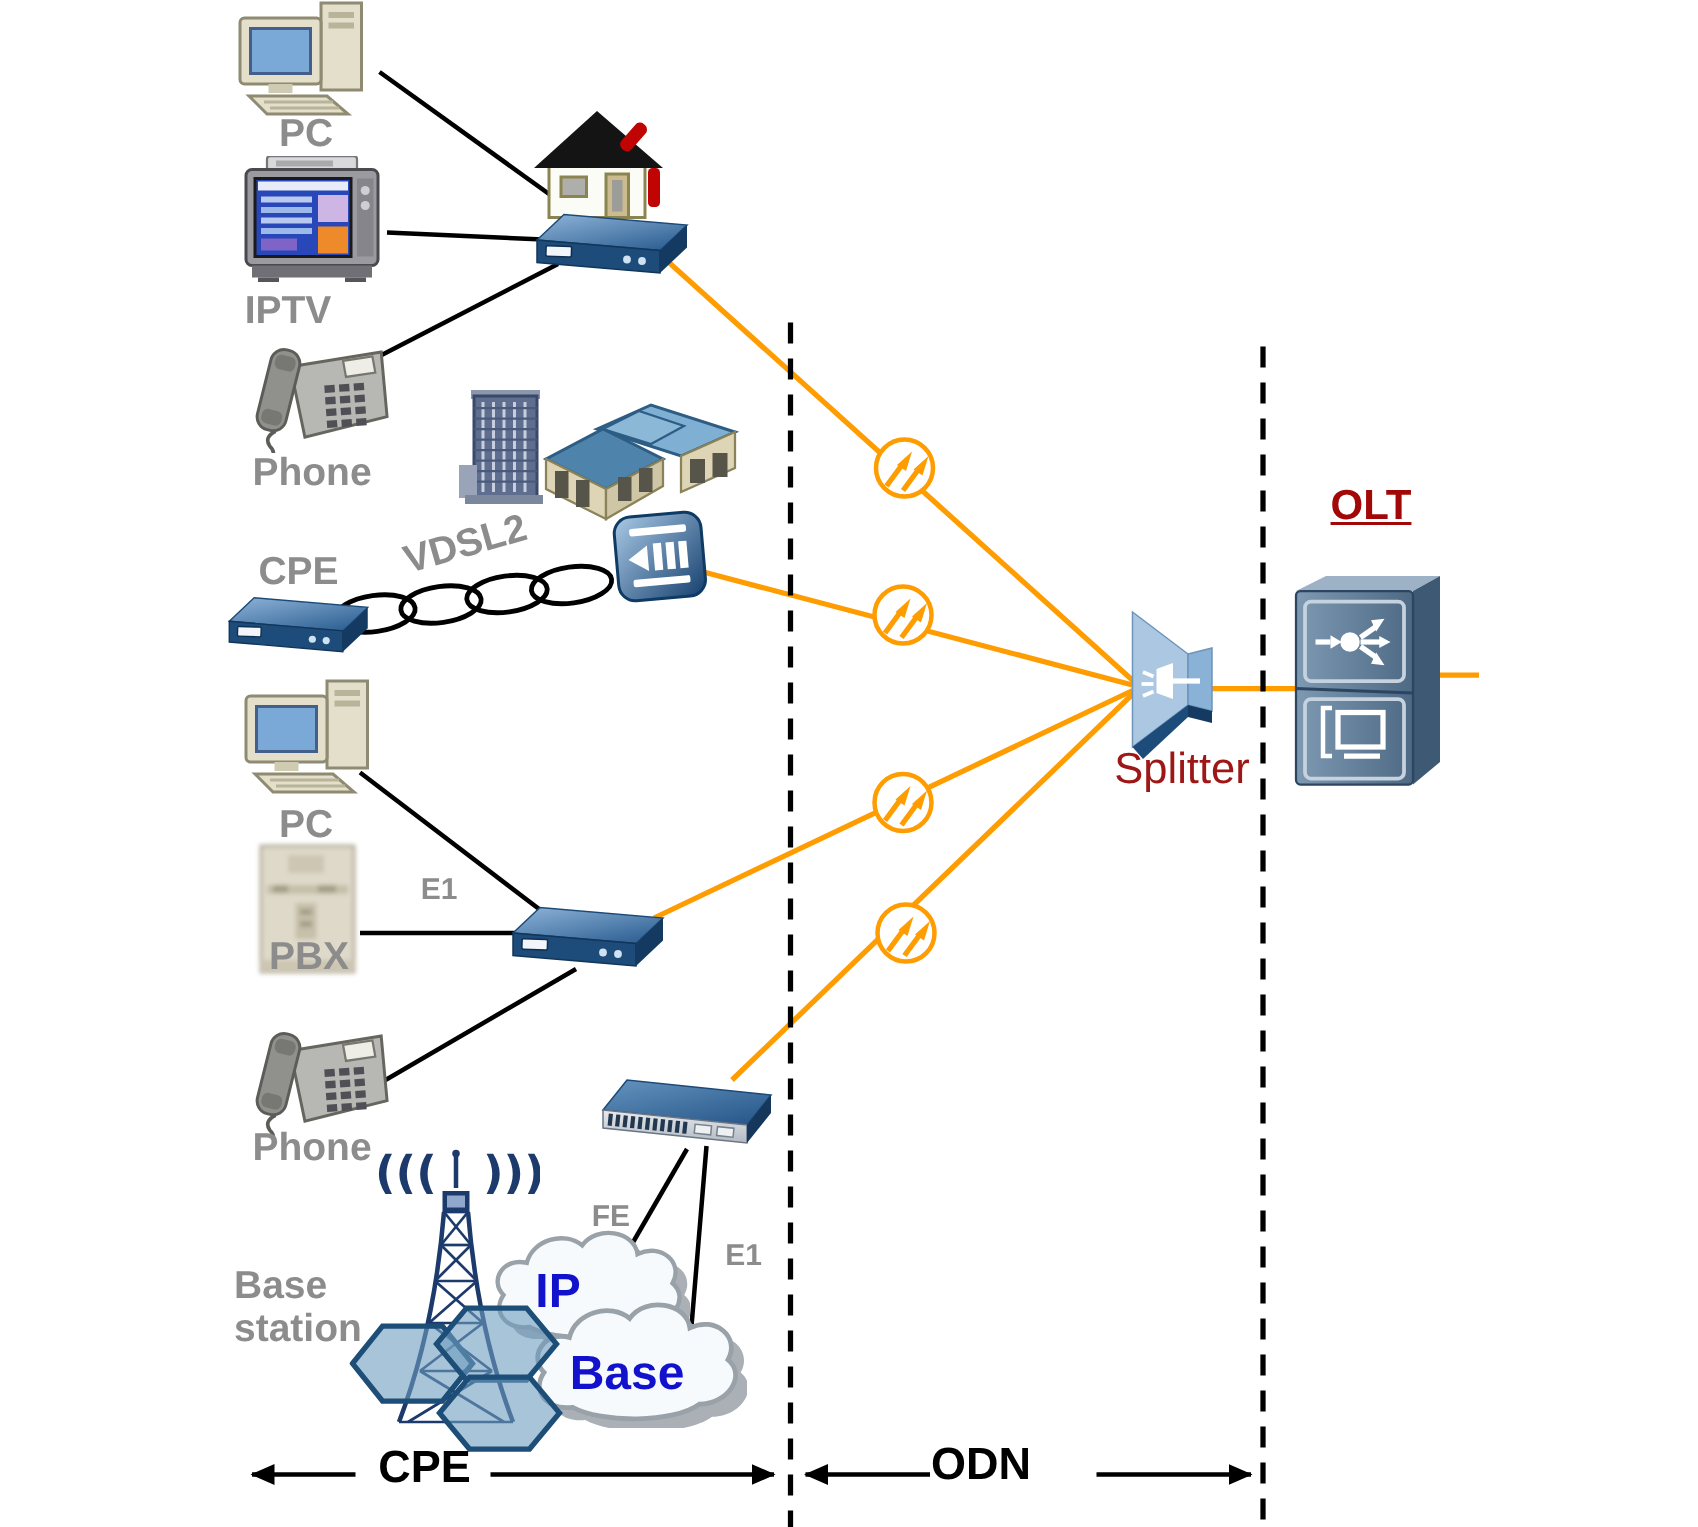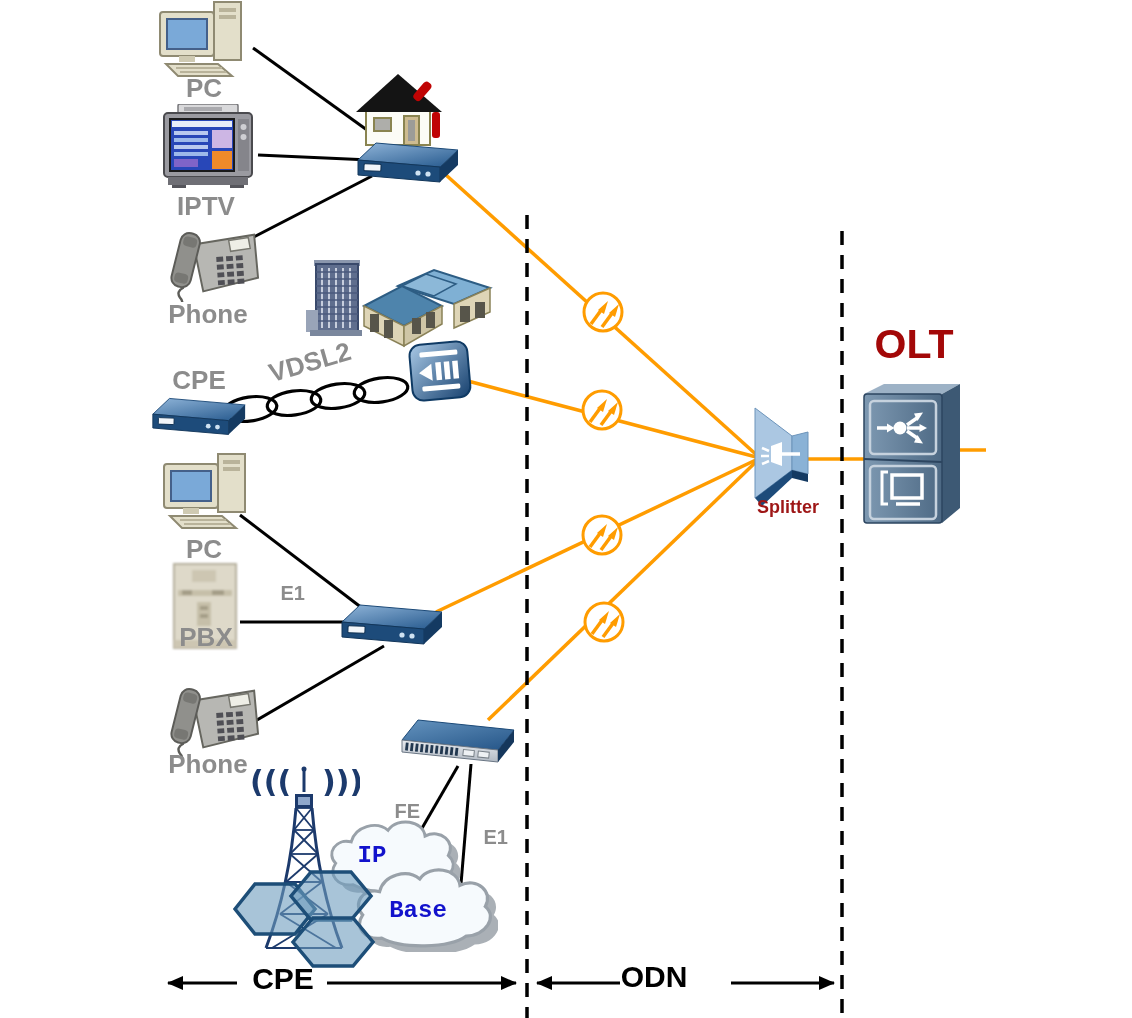--- a/index.html
+++ b/index.html
@@ -14,23 +14,23 @@
   .wire{stroke:var(--line-black);stroke-width:3;fill:none;}
   .fiber{stroke:var(--fiber);stroke-width:3.5;fill:none;}
   .coil{stroke:var(--line-black);stroke-width:3.2;fill:none;}
   .dash{stroke:var(--line-black);stroke-width:3.5;fill:none;stroke-dasharray:14 10;}
   .zone-arrow{stroke:var(--line-black);stroke-width:3;fill:none;}
   .splice-ring{fill:#ffffff;stroke:var(--fiber);stroke-width:3;}
   .splice-shaft{stroke:var(--fiber);stroke-width:3.5;fill:none;}
   .splice-head{fill:var(--fiber);}
   .lbl{position:absolute;font-weight:bold;color:var(--label-gray);text-align:center;line-height:1.1;}
   .s26{font-size:26px;} .s20{font-size:20px;text-align:right;}
-  .lbl-blue{color:var(--cloud-blue);font-size:24px;font-family:Liberation Mono, monospace;}
-  .lbl-olt{color:var(--olt-red);font-size:41px;}
-  .lbl-splitter{color:var(--splitter-red);font-size:18px;font-weight:bold;}
+  .lbl-blue{color:var(--cloud-blue);font-size:32px;}
+  .lbl-olt{color:var(--olt-red);font-size:28px;text-decoration:underline;}
+  .lbl-splitter{color:var(--splitter-red);font-size:29px;font-weight:normal;}
   .lbl-zone{color:var(--line-black);font-size:30px;}
   .lbl-left{text-align:left;}
   .rot-vdsl{transform:rotate(-16deg);}
 </style>
 </head>
 <body>
 
 <div class="canvas">
 
   <svg class="layer">
@@ -410,28 +410,29 @@
       <use href="#sym-splice"></use>
     </svg>
   <svg class="icon" style="left:580px;top:513px;width:44px;height:44px">
       <use href="#sym-splice"></use>
     </svg>
   <svg class="icon" style="left:582px;top:600px;width:44px;height:44px">
       <use href="#sym-splice"></use>
     </svg>
 
   <div class="lbl s26" style="left:158px;top:74px;width:92px">PC</div>
-  <div class="lbl s26" style="left:158px;top:192px;width:96px">IPTV</div>
+  <div class="lbl s26" style="left:144px;top:192px;width:96px">IPTV</div>
   <div class="lbl s26" style="left:158px;top:300px;width:100px">Phone</div>
   <div class="lbl s26" style="left:166px;top:366px;width:66px">CPE</div>
   <div class="lbl s26 rot-vdsl" style="left:255px;top:348px;width:110px">VDSL2</div>
   <div class="lbl s26" style="left:158px;top:535px;width:92px">PC</div>
   <div class="lbl s20" style="left:255px;top:582px;width:50px">E1</div>
   <div class="lbl s26" style="left:158px;top:623px;width:96px">PBX</div>
   <div class="lbl s26" style="left:158px;top:750px;width:100px">Phone</div>
+  <div class="lbl s26 lbl-left" style="left:156px;top:842px;width:104px">Base station</div>
   <div class="lbl s20" style="left:380px;top:800px;width:40px">FE</div>
   <div class="lbl s20" style="left:468px;top:826px;width:40px">E1</div>
   <div class="lbl lbl-blue" style="left:337px;top:843px;width:70px">IP</div>
   <div class="lbl lbl-blue" style="left:373px;top:898px;width:90px">Base</div>
   <div class="lbl lbl-splitter" style="left:738px;top:498px;width:100px">Splitter</div>
   <div class="lbl lbl-olt" style="left:862px;top:322px;width:104px">OLT</div>
   <div class="lbl lbl-zone" style="left:233px;top:962px;width:100px">CPE</div>
   <div class="lbl lbl-zone" style="left:604px;top:960px;width:100px">ODN</div>
 
 </div>

